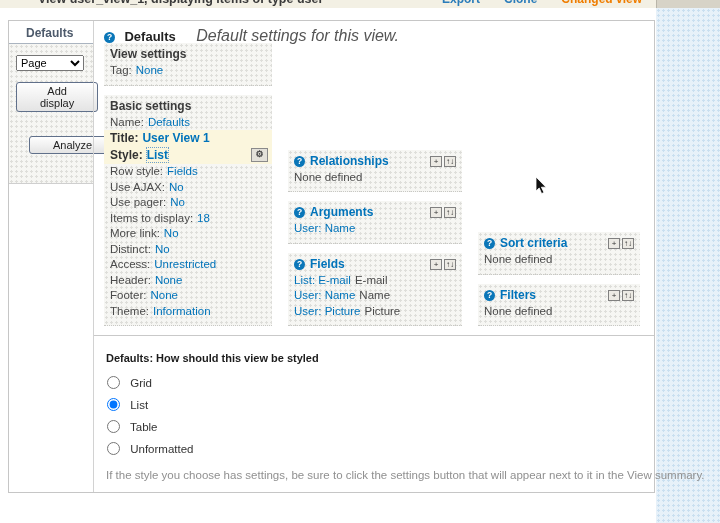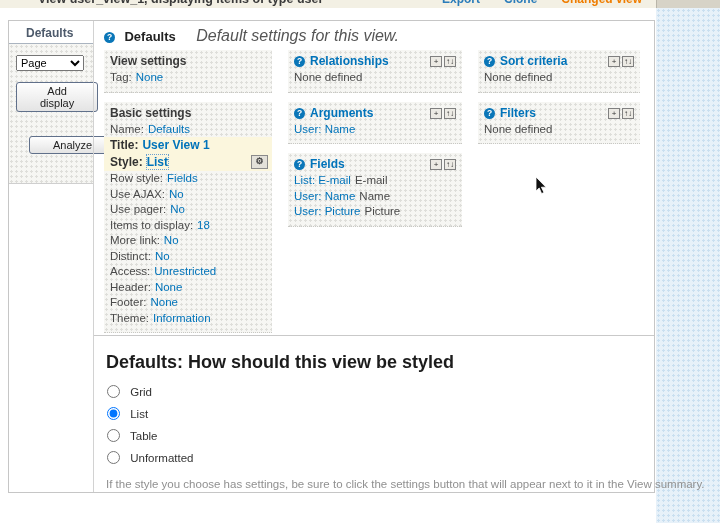--- a/index.html
+++ b/index.html
@@ -78,21 +78,21 @@
     display:inline-block;width:11px;height:11px;border-radius:50%;
     background:#0a76b8;color:#fff;font-size:8.5px;font-weight:bold;
     line-height:11px;text-align:center;vertical-align:1px;margin-right:5px;
     cursor:pointer;
   }
   .dh-title{font-size:13px;font-weight:bold;color:#222;margin-right:16px;}
   .dh-sub{font-style:italic;color:#555;font-size:16px;}
   
   .summary{
     display:flex;gap:16px;padding:2px 10px 0;height:287px;box-sizing:border-box;
-    align-items:flex-start;
+    align-items:flex-end;
   }
   .scol1{width:168px;flex:0 0 168px;}
   .scol2{width:174px;flex:0 0 174px;}
   .scol3{width:162px;flex:0 0 162px;}
   .sbox{
     margin-bottom:9px;padding:4px 6px 6px;font-size:11.5px;color:#4a4a4a;
     border-bottom:1px dotted #c8c8c4;
   }
   .sbox-head{display:flex;justify-content:space-between;align-items:flex-start;margin-bottom:2px;}
   .sbox-head h3{margin:0;font-size:12px;}
@@ -123,21 +123,21 @@
   .style-row a{outline:1px dotted #6b9fce;}
   .gear-btn{
     float:right;margin-right:-2px;margin-top:1px;
     border:1px solid #8a8a8a;background:#e3e1d9;height:12px;min-width:15px;
     font-size:9px;line-height:11px;text-align:center;cursor:pointer;color:#444;
   }
   .summary-sep{border:none;border-top:1px solid #c9c9c9;margin:0;}
   
   .style-form{flex:1;display:flex;flex-direction:column;min-height:0;}
   .form-body{padding:10px 12px 6px;flex:1;}
-  .form-body h2{font-size:18px;font-weight:bold;color:#1c1c1c;margin:6px 0 12px;}
+  .form-body h2{font-size:11px;font-weight:bold;color:#1c1c1c;margin:6px 0 12px;}
   .radio-row{display:block;margin:4px 0;height:18px;font-size:11.5px;color:#333;cursor:pointer;}
   .radio-row input{margin:0 7px 0 1px;vertical-align:-2px;}
   .descr{color:#909090;font-size:11.5px;margin-top:9px;white-space:nowrap;}
   .form-actions{border-top:1px solid #d5d5d5;padding:7px 10px 8px;}
   .btn{
     font-size:11px;font-family:"Liberation Sans",sans-serif;
     padding:2px 9px;border:1px solid #5f6f8f;border-radius:3px;
     background:linear-gradient(#fefefe,#e4e4e4);color:#222;margin-right:8px;cursor:pointer;
   }
   

